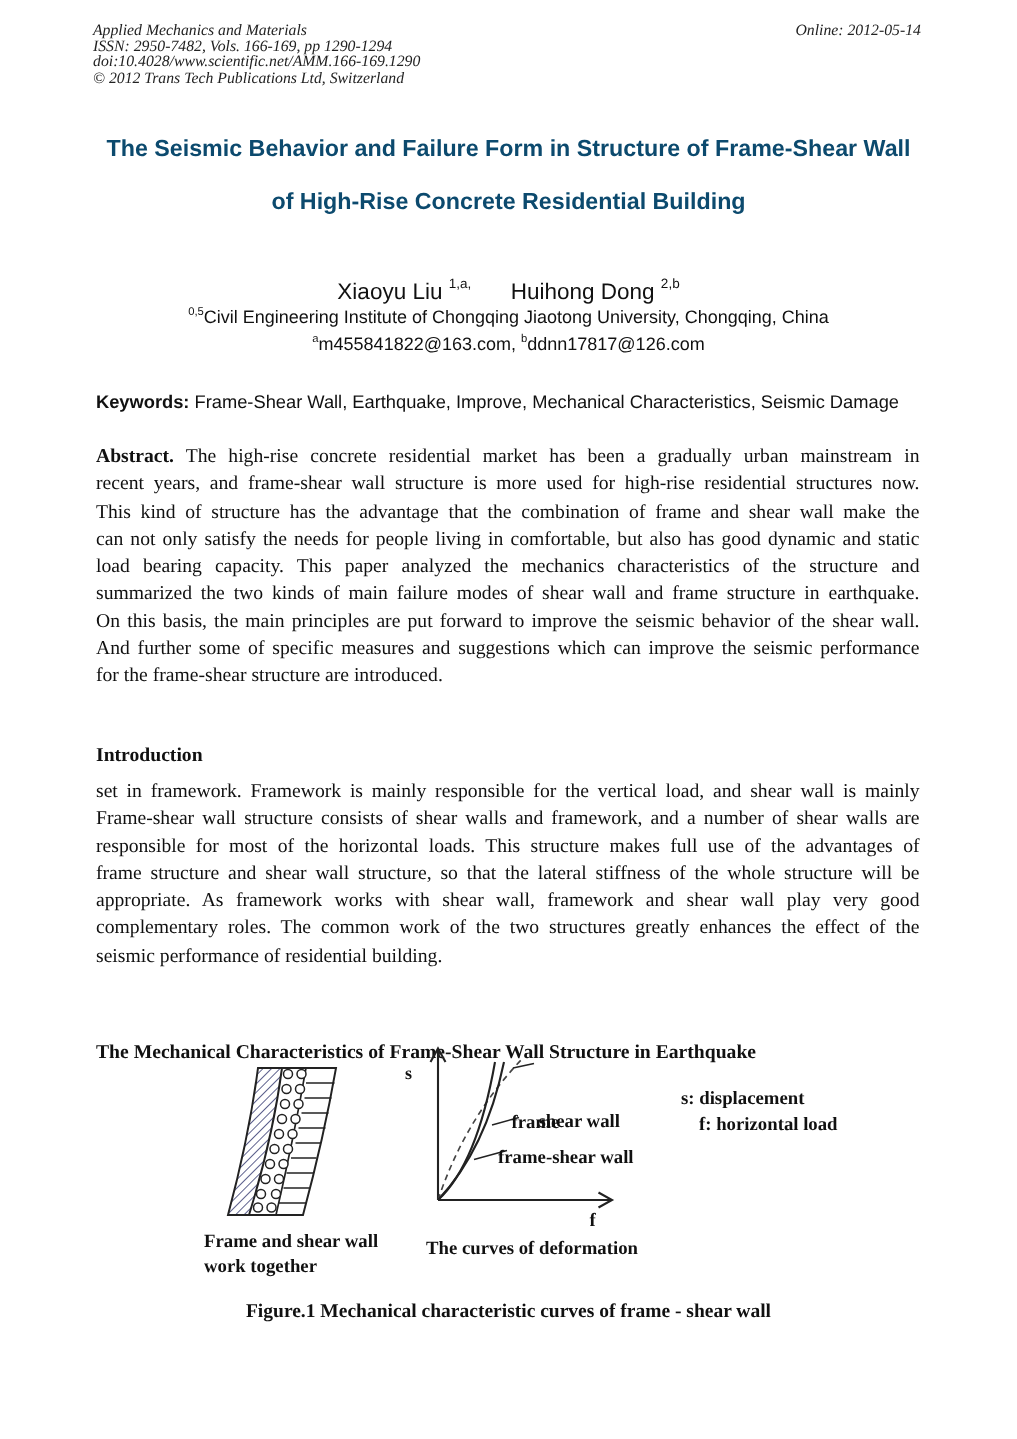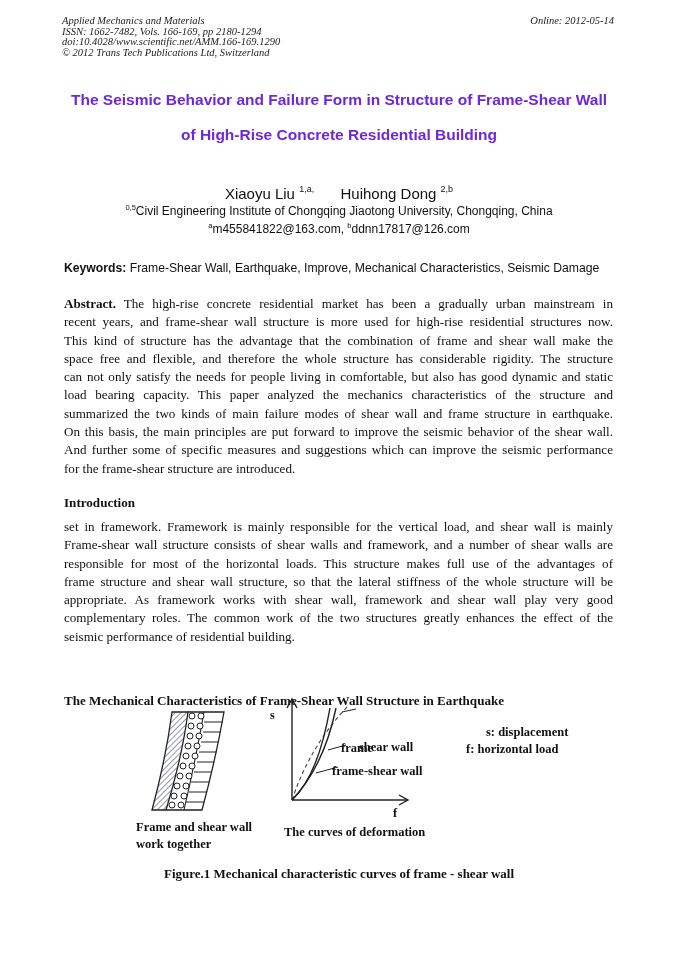--- a/index.html
+++ b/index.html
@@ -1,40 +1,40 @@
 <!DOCTYPE html>
 <html><head>
 <meta charset="utf-8">
 <style>
   html, body { margin:0; padding:0; background:#ffffff; }
   body { width:678px; height:959px; position:relative; overflow:hidden; color:#111; }
   .hdr { position:absolute; font-family:"Liberation Serif", serif; font-style:italic; font-size:10.5px; line-height:10.5px; color:#222; }
   .hdr-left { left:62px; top:16px; }
   .hdr-right { right:64px; top:16px; }
-  .title { position:absolute; left:0; width:678px; text-align:center; font-family:"Liberation Sans", sans-serif; font-weight:bold; font-size:15.5px; color:#6d28d9; }
+  .title { position:absolute; left:0; width:678px; text-align:center; font-family:"Liberation Sans", sans-serif; font-weight:bold; font-size:15.5px; color:#0c4a6e; }
   .authors { position:absolute; left:0; width:678px; top:184px; text-align:center; font-family:"Liberation Sans", sans-serif; font-size:15px; }
   .authors sup { font-size:9px; vertical-align:7px; }
   .affil { position:absolute; left:0; width:678px; text-align:center; font-family:"Liberation Sans", sans-serif; font-size:12px; }
   .affil sup { font-size:7.5px; vertical-align:5px; }
   .keywords { position:absolute; left:64px; top:261px; width:560px; font-family:"Liberation Sans", sans-serif; font-size:12.2px; white-space:nowrap; }
   .keywords b { font-weight:bold; }
   .para { position:absolute; left:64px; width:549px; font-family:"Liberation Serif", serif; font-size:13.1px; line-height:18.3px; text-align:justify; }
   .para .line { display:block; text-align:justify; text-align-last:justify; height:18.3px; white-space:nowrap; }
   .para .line.last { text-align-last:left; }
   .section { position:absolute; left:64px; font-family:"Liberation Serif", serif; font-weight:bold; font-size:13.1px; }
   .figure { position:absolute; left:130px; top:690px; width:420px; height:170px; }
   .fig-label { position:absolute; font-family:"Liberation Serif", serif; font-weight:bold; font-size:12.5px; color:#111; white-space:nowrap; }
   .caption { position:absolute; left:0; width:678px; top:866px; text-align:center; font-family:"Liberation Serif", serif; font-weight:bold; font-size:13px; }
 </style>
 </head>
 <body>
 
 <div class="hdr hdr-left">
   <div>Applied Mechanics and Materials</div>
-  <div>ISSN: 1662-7482, Vols. 166-169, pp 2180-1294</div>
+  <div>ISSN: 2950-7482, Vols. 166-169, pp 1290-1294</div>
   <div>doi:10.4028/www.scientific.net/AMM.166-169.1290</div>
   <div>© 2012 Trans Tech Publications Ltd, Switzerland</div>
 </div>
 <div class="hdr hdr-right">Online: 2012-05-14</div>
 
 <div class="title" style="top:91px;">The Seismic Behavior and Failure Form in Structure of Frame-Shear Wall</div>
 <div class="title" style="top:126px;">of High-Rise Concrete Residential Building</div>
 
 <div class="authors">
   <span>Xiaoyu Liu</span>
@@ -52,21 +52,20 @@
 </div>
 
 <div class="keywords">
   <b>Keywords:</b><span> Frame-Shear Wall, Earthquake, Improve, Mechanical Characteristics, Seismic Damage</span>
 </div>
 
 <div class="para" style="top:295px;">
   <span class="line"><b>Abstract.</b><span> The high-rise concrete residential market has been a gradually urban mainstream in</span></span>
   <span class="line">recent years, and frame-shear wall structure is more used for high-rise residential structures now.</span>
   <span class="line">This kind of structure has the advantage that the combination of frame and shear wall make the</span>
-  <span class="line">space free and flexible, and therefore the whole structure has considerable rigidity. The structure</span>
   <span class="line">can not only satisfy the needs for people living in comfortable, but also has good dynamic and static</span>
   <span class="line">load bearing capacity. This paper analyzed the mechanics characteristics of the structure and</span>
   <span class="line">summarized the two kinds of main failure modes of shear wall and frame structure in earthquake.</span>
   <span class="line">On this basis, the main principles are put forward to improve the seismic behavior of the shear wall.</span>
   <span class="line">And further some of specific measures and suggestions which can improve the seismic performance</span>
   <span class="line last">for the frame-shear structure are introduced.</span>
 </div>
 
 <div class="section" style="top:495px;">Introduction</div>
 <div class="para" style="top:518px;">
@@ -148,18 +147,18 @@
 
     <line x1="62" y1="16" x2="76" y2="13" stroke="#222" stroke-width="1"></line>
     <line x1="48" y1="54" x2="66" y2="49" stroke="#222" stroke-width="1"></line>
     <line x1="36" y1="77" x2="58" y2="71" stroke="#222" stroke-width="1"></line>
   </svg>
   <div class="fig-label" style="left:140px;top:18px;font-size:12px;">s</div>
   <div class="fig-label" style="left:263px;top:116px;font-size:12.5px;">f</div>
   <div class="fig-label" style="left:229px;top:18px;margin-top:32px;">shear wall</div>
   <div class="fig-label" style="left:211px;top:51px;">frame</div>
   <div class="fig-label" style="left:202px;top:74px;">frame-shear wall</div>
-  <div class="fig-label" style="left:356px;top:35px;">s: displacement</div>
+  <div class="fig-label" style="left:324px;top:35px;">s: displacement</div>
   <div class="fig-label" style="left:336px;top:52px;">f: horizontal load</div>
   <div class="fig-label" style="left:154px;top:135px;">The curves of deformation</div>
 </div>
 
 <div class="caption">Figure.1 Mechanical characteristic curves of frame - shear wall</div>
 
 </body></html>

